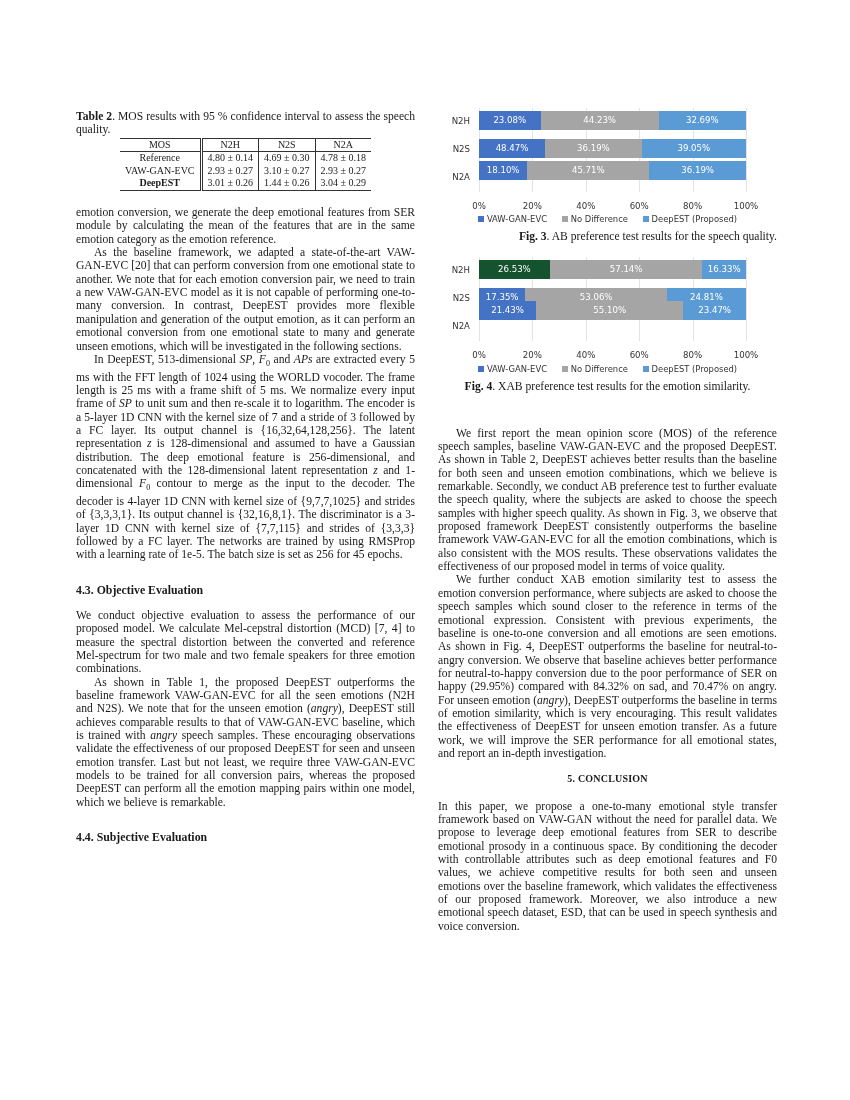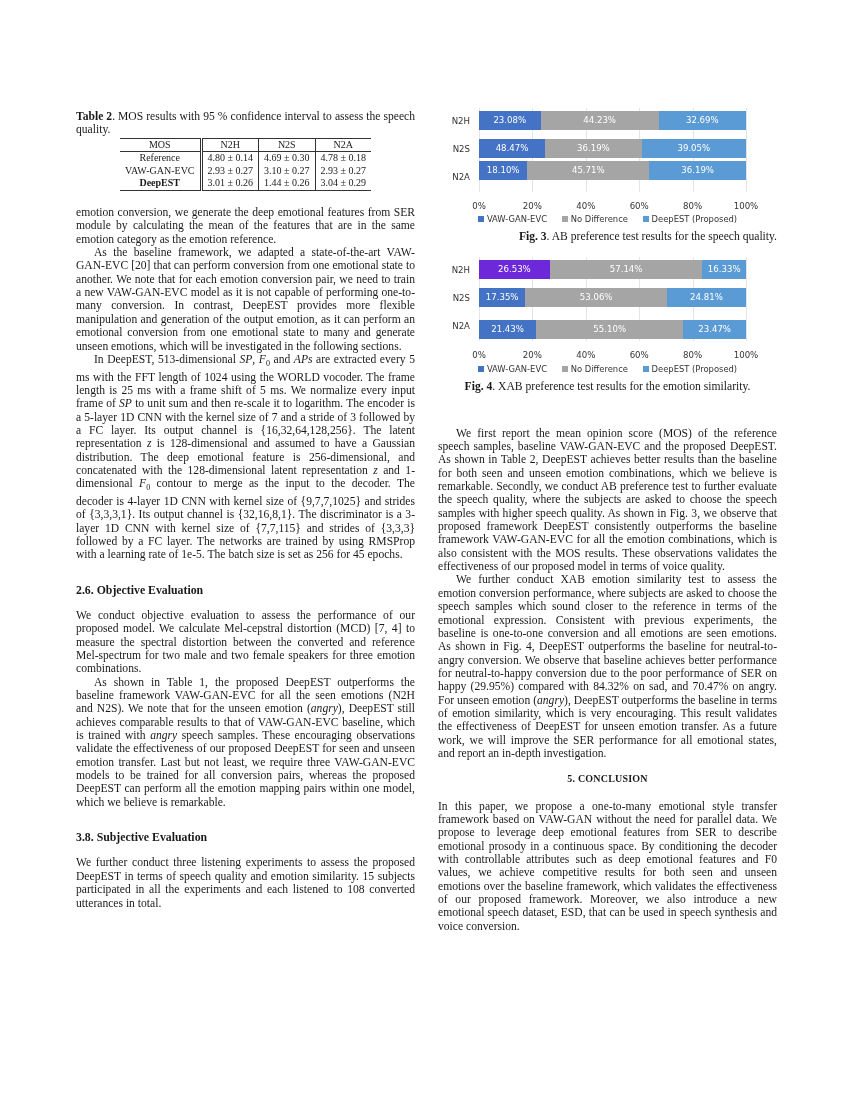--- a/index.html
+++ b/index.html
@@ -70,26 +70,25 @@
         <td class="vl">1.44 ± 0.26</td>
         <td>3.04 ± 0.29</td>
       </tr>
     </tbody>
   </table>
 
   <p style="margin-top:15px">emotion conversion, we generate the deep emotional features from SER module by calculating the mean of the features that are in the same emotion category as the emotion reference.</p>
   <p class="indent">As the baseline framework, we adapted a state-of-the-art VAW-GAN-EVC [20] that can perform conversion from one emotional state to another. We note that for each emotion conversion pair, we need to train a new VAW-GAN-EVC model as it is not capable of performing one-to-many conversion. In contrast, DeepEST provides more flexible manipulation and generation of the output emotion, as it can perform an emotional conversion from one emotional state to many and generate unseen emotions, which will be investigated in the following sections.</p>
   <p class="indent"><span>In DeepEST, 513-dimensional </span><i>SP</i><span>, </span><i>F</i><sub style="font-size:8px">0</sub><span> and </span><i>APs</i><span> are extracted every 5 ms with the FFT length of 1024 using the WORLD vocoder. The frame length is 25 ms with a frame shift of 5 ms.  We normalize every input frame of </span><i>SP</i><span> to unit sum and then re-scale it to logarithm. The encoder is a 5-layer 1D CNN with the kernel size of 7 and a stride of 3 followed by a FC layer.  Its output channel is {16,32,64,128,256}. The latent representation </span><i>z</i><span> is 128-dimensional and assumed to have a Gaussian distribution.  The deep emotional feature is 256-dimensional, and concatenated with the 128-dimensional latent representation </span><i>z</i><span> and 1-dimensional </span><i>F</i><sub style="font-size:8px">0</sub><span> contour to merge as the input to the decoder. The decoder is 4-layer 1D CNN with kernel size of {9,7,7,1025} and strides of {3,3,3,1}. Its output channel is {32,16,8,1}. The discriminator is a 3-layer 1D CNN with kernel size of {7,7,115} and strides of {3,3,3} followed by a FC layer. The networks are trained by using RMSProp with a learning rate of 1e-5. The batch size is set as 256 for 45 epochs.</span></p>
 
-  <h3 class="sub" style="margin-top:22px; margin-bottom:12px">2.6.  Objective Evaluation</h3>
+  <h3 class="sub" style="margin-top:22px; margin-bottom:12px">4.3.  Objective Evaluation</h3>
   <p>We conduct objective evaluation to assess the performance of our proposed model.  We calculate Mel-cepstral distortion (MCD) [7, 4] to measure the spectral distortion between the converted and reference Mel-spectrum for two male and two female speakers for three emotion combinations.</p>
   <p class="indent"><span>As shown in Table 1, the proposed DeepEST outperforms the baseline framework VAW-GAN-EVC for all the seen emotions (N2H and N2S). We note that for the unseen emotion (</span><i>angry</i><span>), DeepEST still achieves comparable results to that of VAW-GAN-EVC baseline, which is trained with </span><i>angry</i><span> speech samples. These encouraging observations validate the effectiveness of our proposed DeepEST for seen and unseen emotion transfer. Last but not least, we require three VAW-GAN-EVC models to be trained for all conversion pairs, whereas the proposed DeepEST can perform all the emotion mapping pairs within one model, which we believe is remarkable.</span></p>
 
-  <h3 class="sub" style="margin-top:22px; margin-bottom:12px">3.8.  Subjective Evaluation</h3>
-  <p>We further conduct three listening experiments to assess the proposed DeepEST in terms of speech quality and emotion similarity. 15 subjects participated in all the experiments and each listened to 108 converted utterances in total.</p>
+  <h3 class="sub" style="margin-top:22px; margin-bottom:12px">4.4.  Subjective Evaluation</h3>
 </div>
 
 <div id="right" class="col">
 
   <div class="chart" style="height:130px">
     <div class="plot" style="top:8px; height:84px">
       <div class="grid" style="left:0%; height:84px"></div>
       <div class="grid" style="left:20%; height:84px"></div>
       <div class="grid" style="left:40%; height:84px"></div>
       <div class="grid" style="left:60%; height:84px"></div>
@@ -132,30 +131,30 @@
 
   <div class="chart" style="height:127px; margin-top:10px">
     <div class="plot" style="top:4px; height:84px">
       <div class="grid" style="left:0%; height:84px"></div>
       <div class="grid" style="left:20%; height:84px"></div>
       <div class="grid" style="left:40%; height:84px"></div>
       <div class="grid" style="left:60%; height:84px"></div>
       <div class="grid" style="left:80%; height:84px"></div>
       <div class="grid" style="left:100%; height:84px"></div>
       <div class="bar-row" style="top:3px">
-        <div class="seg" style="width:26.53%; background:#6d28d9">26.53%</div>
+        <div class="seg" style="width:26.53%; background:#14532d">26.53%</div>
         <div class="seg" style="width:57.14%; background:#a5a5a5">57.14%</div>
         <div class="seg" style="width:16.33%; background:#5b9bd5">16.33%</div>
       </div>
       <div class="bar-row" style="top:31px">
         <div class="seg" style="width:17.35%; background:#4472c4">17.35%</div>
         <div class="seg" style="width:53.06%; background:#a5a5a5">53.06%</div>
         <div class="seg" style="width:29.59%; background:#5b9bd5">24.81%</div>
       </div>
-      <div class="bar-row" style="top:63px">
+      <div class="bar-row" style="top:44px">
         <div class="seg" style="width:21.43%; background:#4472c4">21.43%</div>
         <div class="seg" style="width:55.10%; background:#a5a5a5">55.10%</div>
         <div class="seg" style="width:23.47%; background:#5b9bd5">23.47%</div>
       </div>
       <div class="tick" style="left:0%; top:92px">0%</div>
       <div class="tick" style="left:20%; top:92px">20%</div>
       <div class="tick" style="left:40%; top:92px">40%</div>
       <div class="tick" style="left:60%; top:92px">60%</div>
       <div class="tick" style="left:80%; top:92px">80%</div>
       <div class="tick" style="left:100%; top:92px">100%</div>

